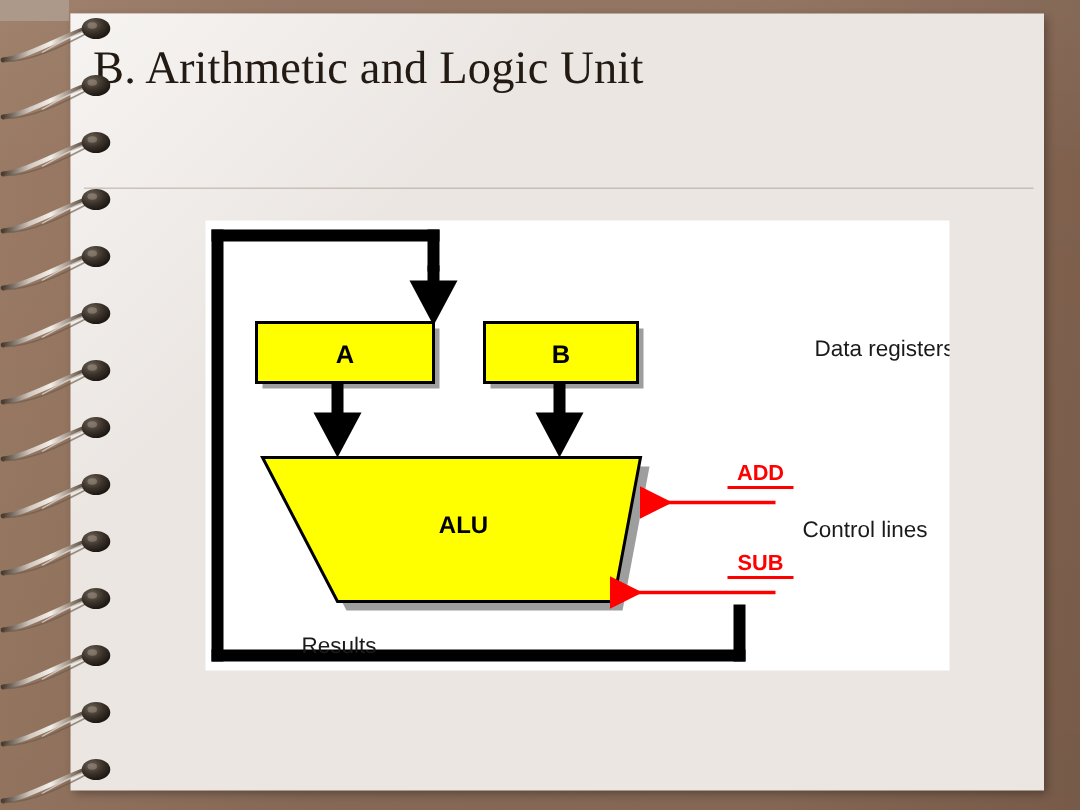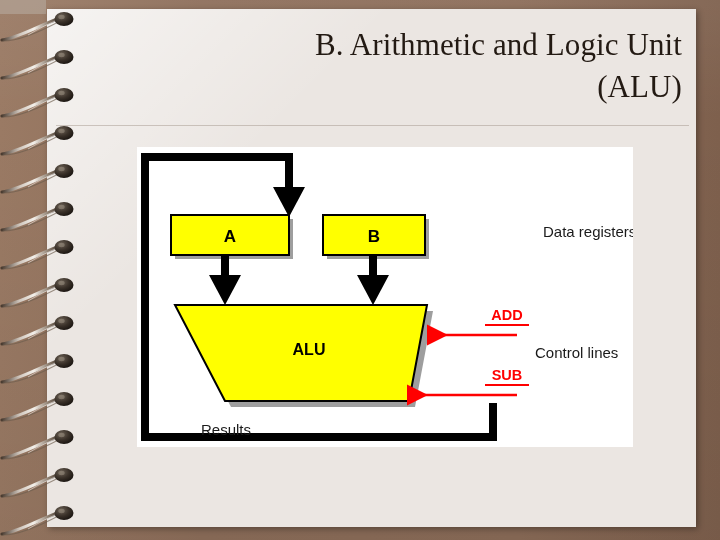--- a/index.html
+++ b/index.html
@@ -59,21 +59,21 @@
     height: 540px;
     pointer-events: none;
   }
 
   
   .title {
     position: absolute;
     left: 62px;
     top: 24px;
     width: 620px;
-    text-align: right;
+    text-align: left;
     font-family: "Liberation Serif", serif;
     font-size: 31px;
     line-height: 1.34;
     color: #231a13;
     letter-spacing: 0.1px;
   }
   .title-rule {
     position: absolute;
     left: 56px;
     top: 125px;
@@ -102,21 +102,20 @@
 
   <div class="backdrop"></div>
   <div class="backdrop-topleft"></div>
 
   <div class="page" style="background: rgb(235, 230, 226);">
     <div class="page-sheen"></div>
   </div>
 
   <div class="title">
     <div>B. Arithmetic and Logic Unit</div>
-    <div>(ALU)</div>
   </div>
   <div class="title-rule"></div>
 
   <div class="canvas" style="background: rgb(255, 255, 255);">
     <svg width="496" height="300" viewBox="0 0 496 300" xmlns="http://www.w3.org/2000/svg">
 
       <defs>
         <marker id="redhead" markerWidth="9" markerHeight="9" refX="8" refY="4.5" orient="auto">
           <path d="M9,0 L9,9 L0,4.5 Z" fill="#ff0000"></path>
         </marker>

